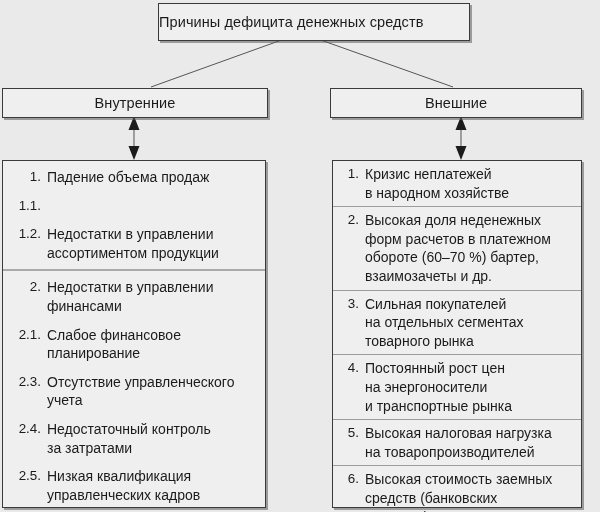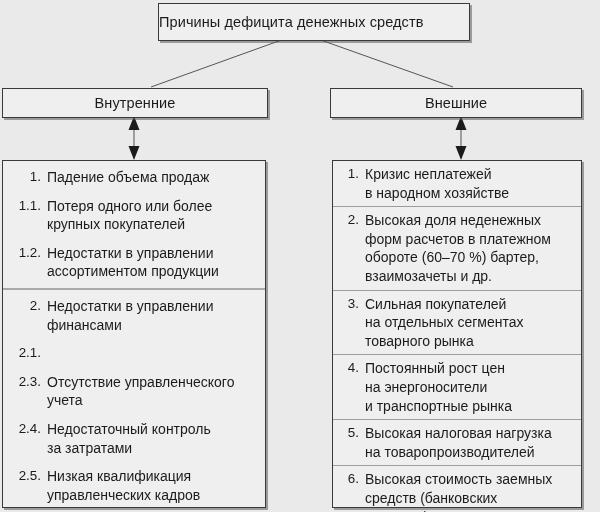--- a/index.html
+++ b/index.html
@@ -158,37 +158,37 @@
 
   <div class="box" id="list-internal">
     <div class="list-inner" id="internal-inner">
         <div class="group">
           <div class="entry">
             <span class="num">1.</span>
             <span class="body">Падение объема продаж</span>
           </div>
           <div class="entry">
             <span class="num">1.1.</span>
-            <span class="body">Потеря одного или более
-крупных покупателей</span>
           </div>
           <div class="entry">
             <span class="num">1.2.</span>
             <span class="body">Недостатки в управлении
 ассортиментом продукции</span>
           </div>
         </div>
         <div class="group">
           <div class="entry">
             <span class="num">2.</span>
             <span class="body">Недостатки в управлении
 финансами</span>
           </div>
           <div class="entry">
             <span class="num">2.1.</span>
+            <span class="body">Слабое финансовое
+планирование</span>
           </div>
           <div class="entry">
             <span class="num">2.3.</span>
             <span class="body">Отсутствие управленческого
 учета</span>
           </div>
           <div class="entry">
             <span class="num">2.4.</span>
             <span class="body">Недостаточный контроль
 за затратами</span>

